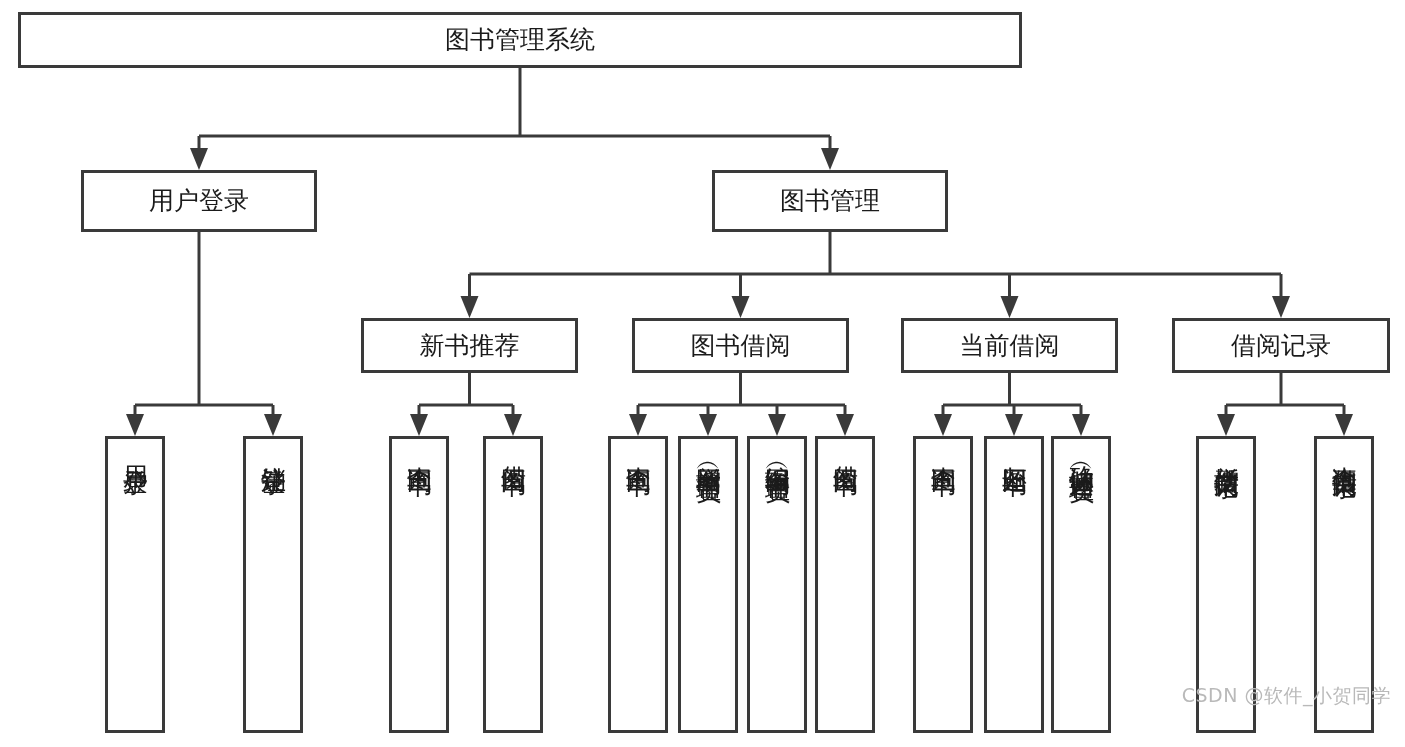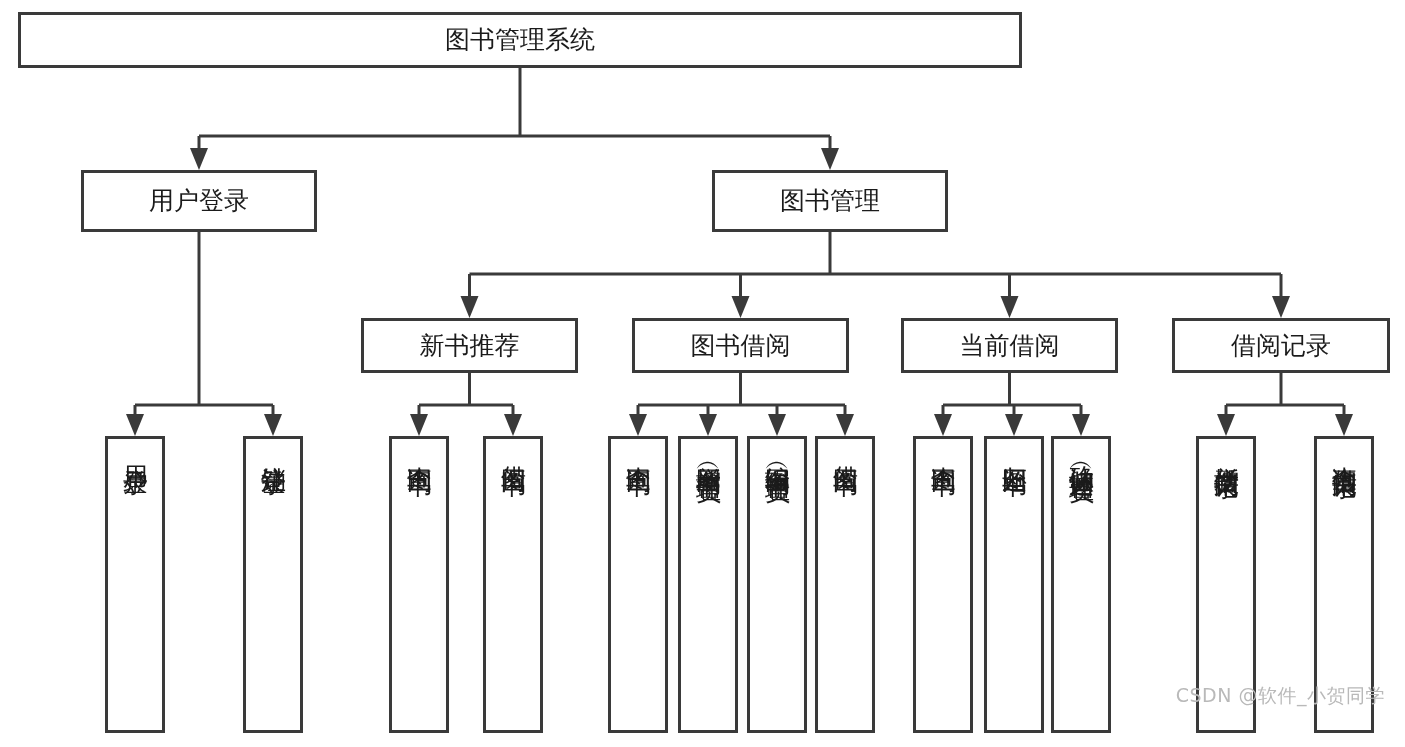--- a/index.html
+++ b/index.html
@@ -63,21 +63,21 @@
     text-orientation: upright;
     font-family: "DejaVu Sans", "Liberation Sans", sans-serif;
     font-size: 25px;
     line-height: 1.12;
     letter-spacing: 2px;
     color: #1b1b1b;
     white-space: nowrap;
   }
   .watermark {
     position: absolute;
-    right: 20px;
+    right: 14px;
     bottom: 6px;
     font-family: "DejaVu Sans", "Liberation Sans", sans-serif;
     font-size: 19px;
     color: #b9b9b9;
     letter-spacing: 0.5px;
     white-space: nowrap;
     user-select: none;
   }
 </style>
 </head>

